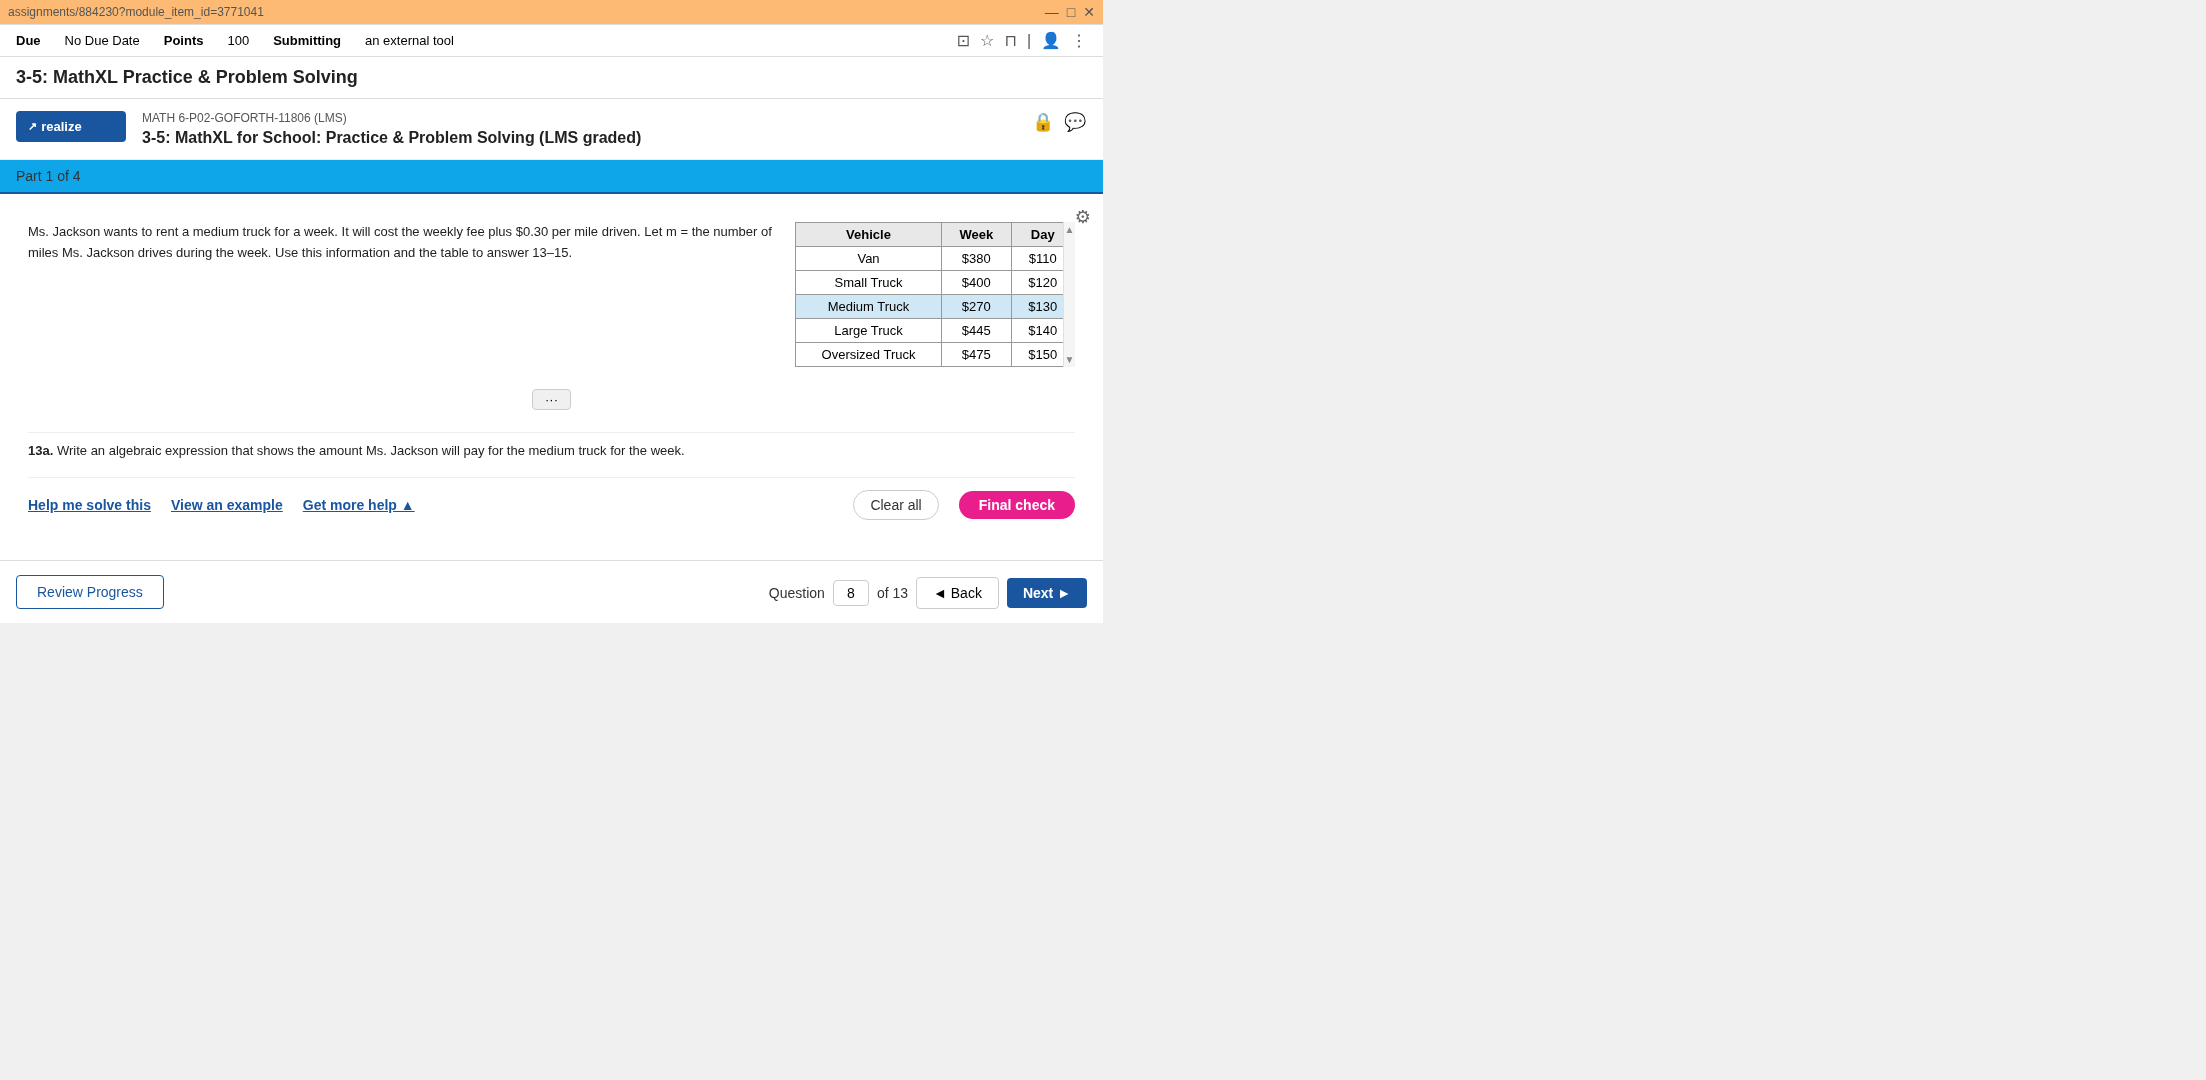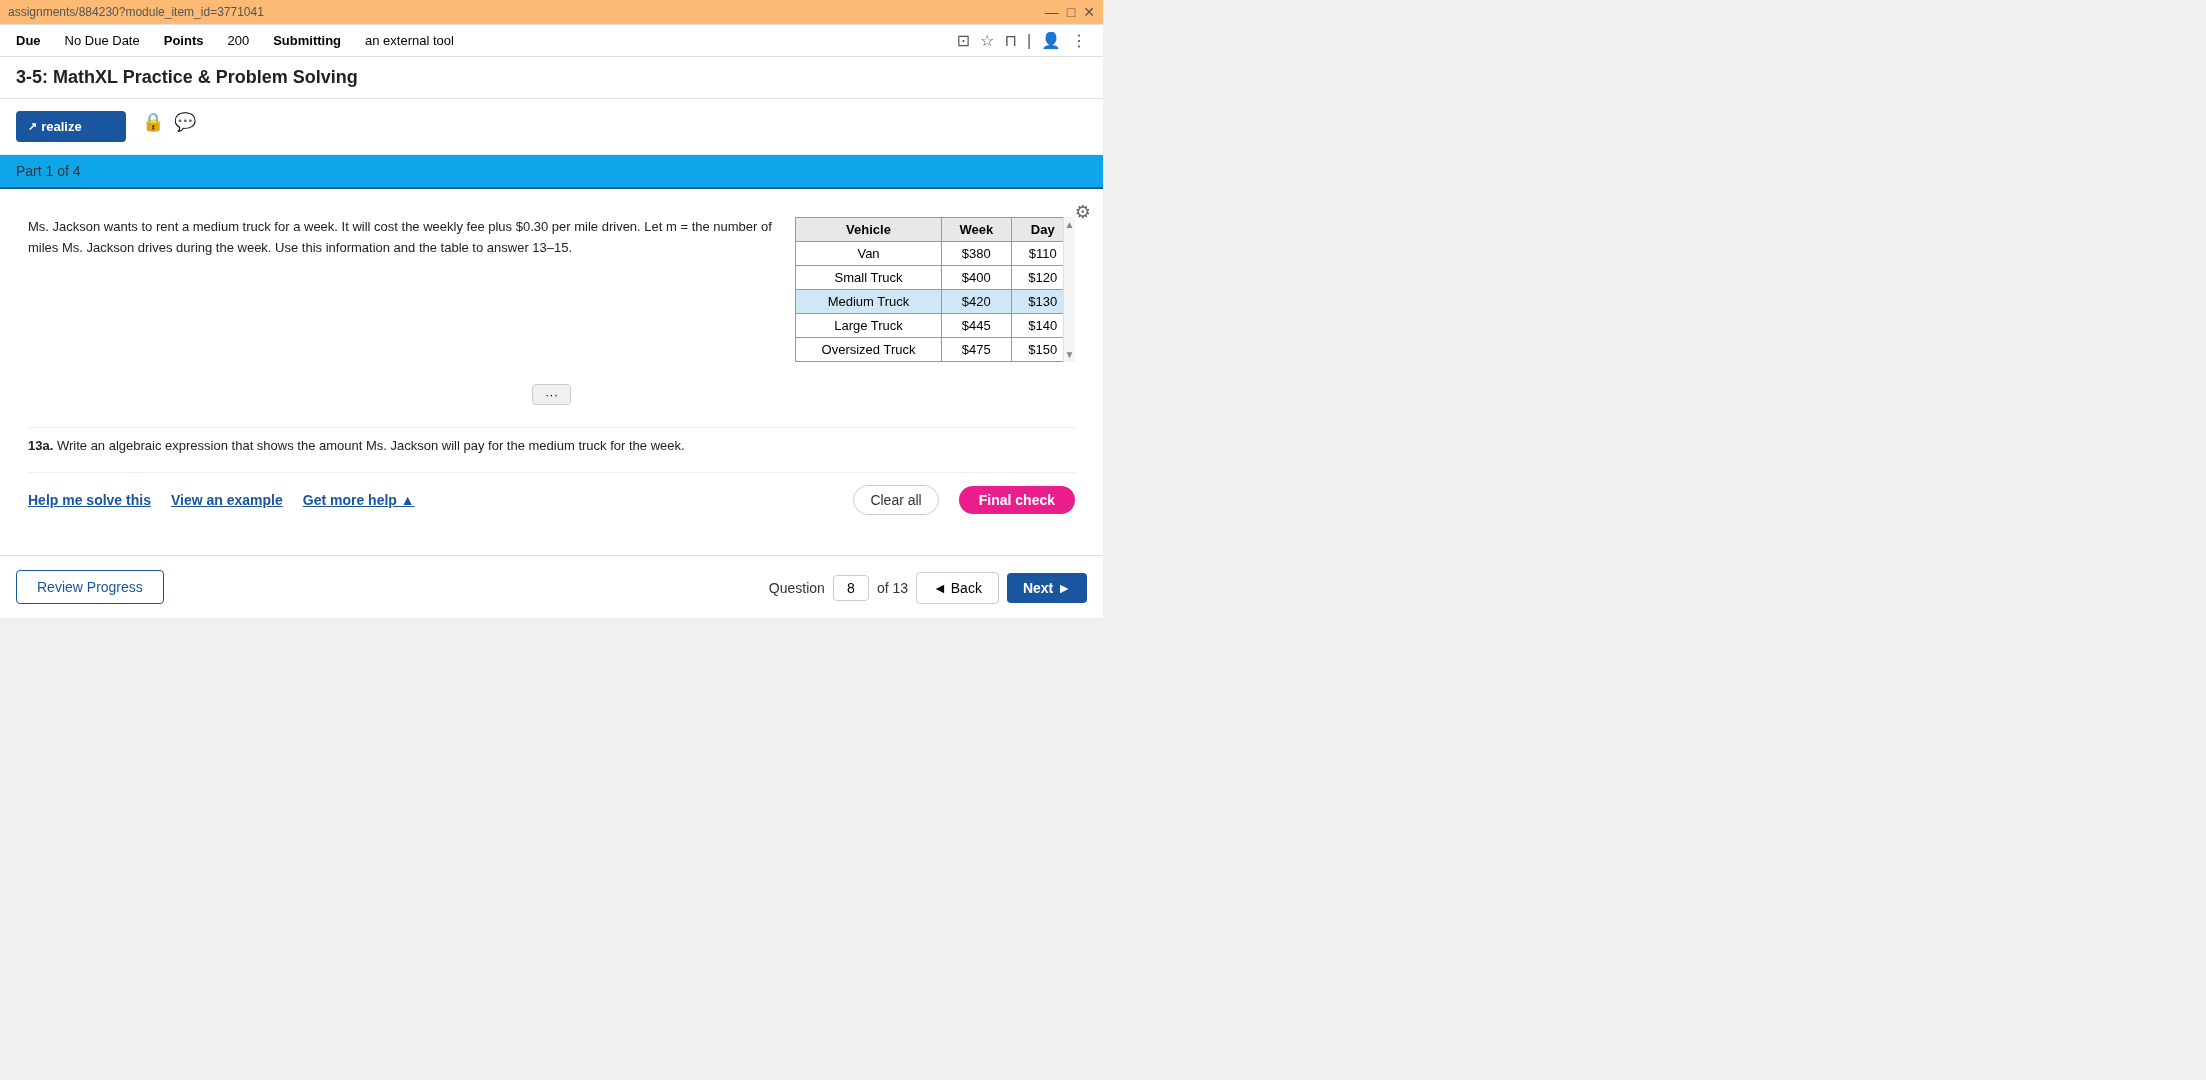--- a/index.html
+++ b/index.html
@@ -337,41 +337,45 @@
     <span>—</span>
     <span>□</span>
     <span>✕</span>
   </div>
 </div>
 
 <div class="header-row">
   <span style="font-weight:bold;">Due</span>
   <span>No Due Date</span>
   <span style="font-weight:bold;">Points</span>
-  <span>200</span>
+  <span>100</span>
   <span style="font-weight:bold;">Submitting</span>
   <span>an external tool</span>
   <div class="header-icons">
     <span>⊡</span>
     <span>☆</span>
     <span>⊓</span>
     <span>|</span>
     <span>👤</span>
     <span>⋮</span>
   </div>
 </div>
 
 <div class="page-title-bar">
   <span>3-5: MathXL Practice &amp; Problem Solving</span>
 </div>
 
 <div class="assignment-block">
   <div class="realize-badge">
     <span class="external-icon">↗</span>
     <span>realize</span>
+  </div>
+  <div class="assignment-info">
+    <div class="subtitle">MATH 6-P02-GOFORTH-11806 (LMS)</div>
+    <div class="title">3-5: MathXL for School: Practice &amp; Problem Solving (LMS graded)</div>
   </div>
   <div class="assignment-right-icons">
     <span>🔒</span>
     <span>💬</span>
   </div>
 </div>
 
 <div class="part-indicator">
   <span>Part 1 of 4</span>
 </div>
@@ -400,21 +404,21 @@
               <td>$380</td>
               <td>$110</td>
             </tr>
             <tr>
               <td>Small Truck</td>
               <td>$400</td>
               <td>$120</td>
             </tr>
             <tr class="highlighted">
               <td>Medium Truck</td>
-              <td>$420</td>
+              <td>$270</td>
               <td>$130</td>
             </tr>
             <tr>
               <td>Large Truck</td>
               <td>$445</td>
               <td>$140</td>
             </tr>
             <tr>
               <td>Oversized Truck</td>
               <td>$475</td>

